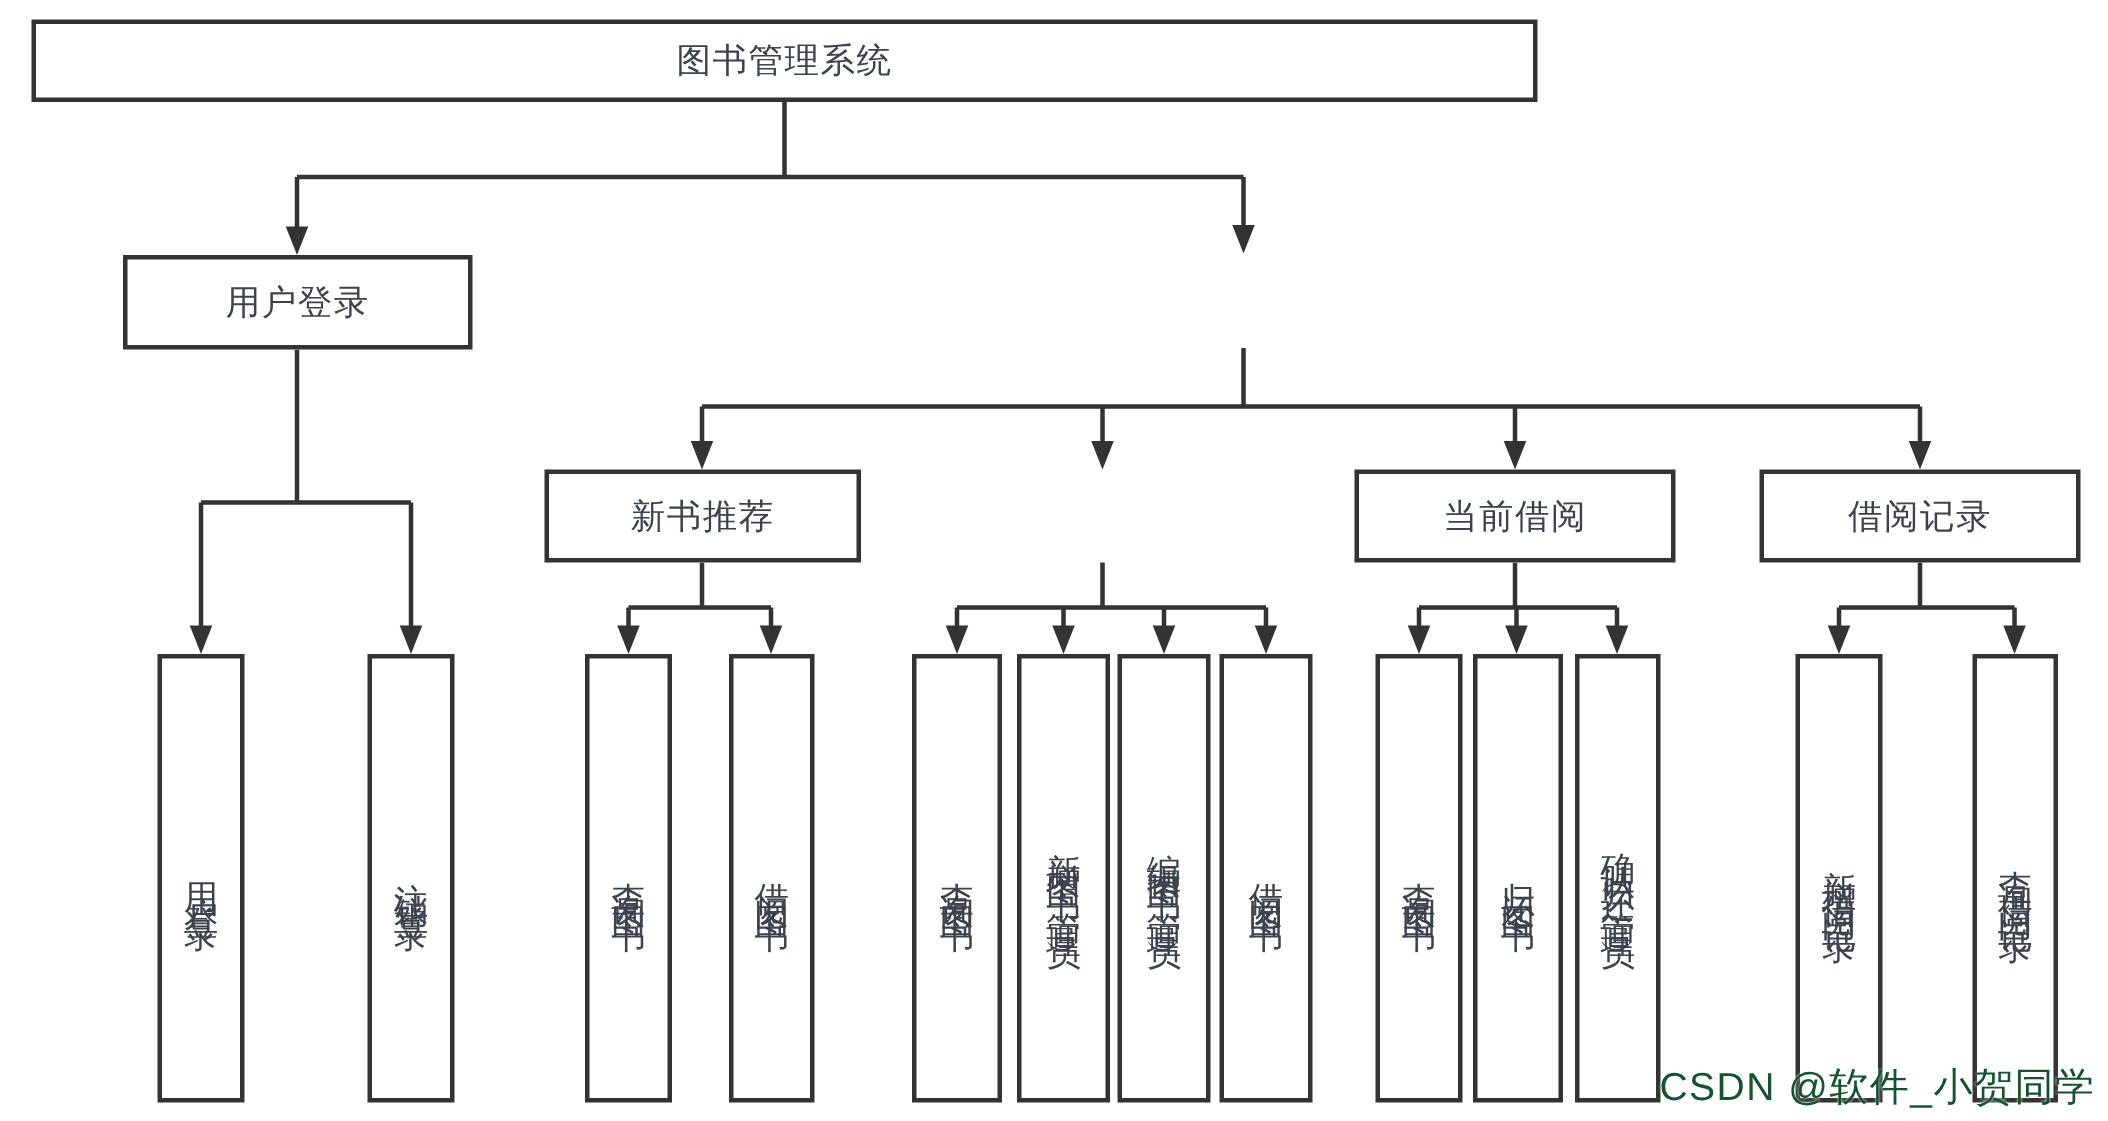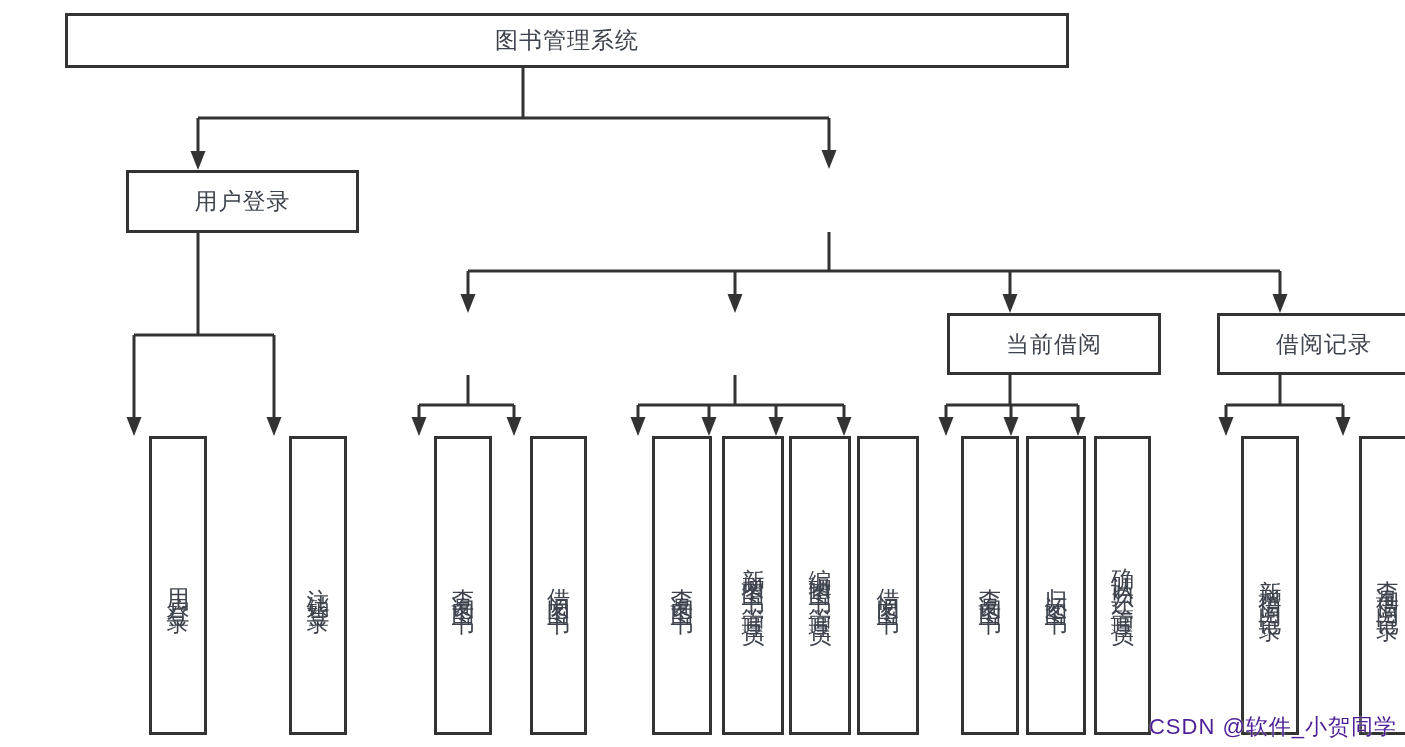--- a/index.html
+++ b/index.html
@@ -5,30 +5,29 @@
   html,body{margin:0;padding:0;background:#ffffff;}
   body{width:1405px;height:747px;font-family:"Liberation Sans","DejaVu Sans",sans-serif;}
   .canvas{position:relative;width:1405px;height:747px;background:#ffffff;overflow:hidden;}
   .connectors{position:absolute;left:0;top:0;width:1405px;height:747px;}
   .node{
     position:absolute;box-sizing:border-box;
     border:3px solid #333333;background:#ffffff;
     display:flex;align-items:center;justify-content:center;
     color:#3d434d;font-size:23px;letter-spacing:1px;
     text-align:center;
-    margin-left:44px;
   }
   .leaf{
     writing-mode:vertical-rl;text-orientation:mixed;
     font-size:23px;letter-spacing:8px;line-height:1;
     padding:6px 0;
   }
   .watermark{
     position:absolute;right:8px;bottom:5px;
-    color:#4c1d95;font-size:22px;letter-spacing:1px;
+    color:#14532d;font-size:26px;letter-spacing:1px;
     text-shadow:0 0 2px #ffffff;
   }
 </style>
 </head>
 <body>
 
 <div class="canvas">
 
   <svg class="connectors" width="1405" height="747" viewBox="0 0 1405 747" xmlns="http://www.w3.org/2000/svg">
     <g stroke="#333333" stroke-width="3" fill="none">
@@ -67,20 +66,21 @@
       <polygon points="1070.5,417 1085.5,417 1078,436"></polygon>
       <polygon points="1218.5,417 1233.5,417 1226,436"></polygon>
       <polygon points="1335.5,417 1350.5,417 1343,436"></polygon>
     </g>
   </svg>
 
   <div class="node" style="left:21px;top:13px;width:1004px;height:55px">图书管理系统</div>
 
   <div class="node" style="left:82px;top:170px;width:233px;height:63px">用户登录</div>
 
+  <div class="node" style="left:363px;top:313px;width:211px;height:62px">新书推荐</div>
   <div class="node" style="left:903px;top:313px;width:214px;height:62px">当前借阅</div>
   <div class="node" style="left:1173px;top:313px;width:214px;height:62px">借阅记录</div>
 
   <div class="node leaf" style="left:105px;top:436px;width:58px;height:299px">用户登录</div>
   <div class="node leaf" style="left:245px;top:436px;width:58px;height:299px">注销登录</div>
 
   <div class="node leaf" style="left:390px;top:436px;width:58px;height:299px">查询图书</div>
   <div class="node leaf" style="left:486px;top:436px;width:57px;height:299px">借阅图书</div>
 
   <div class="node leaf" style="left:608px;top:436px;width:60px;height:299px">查询图书</div>

